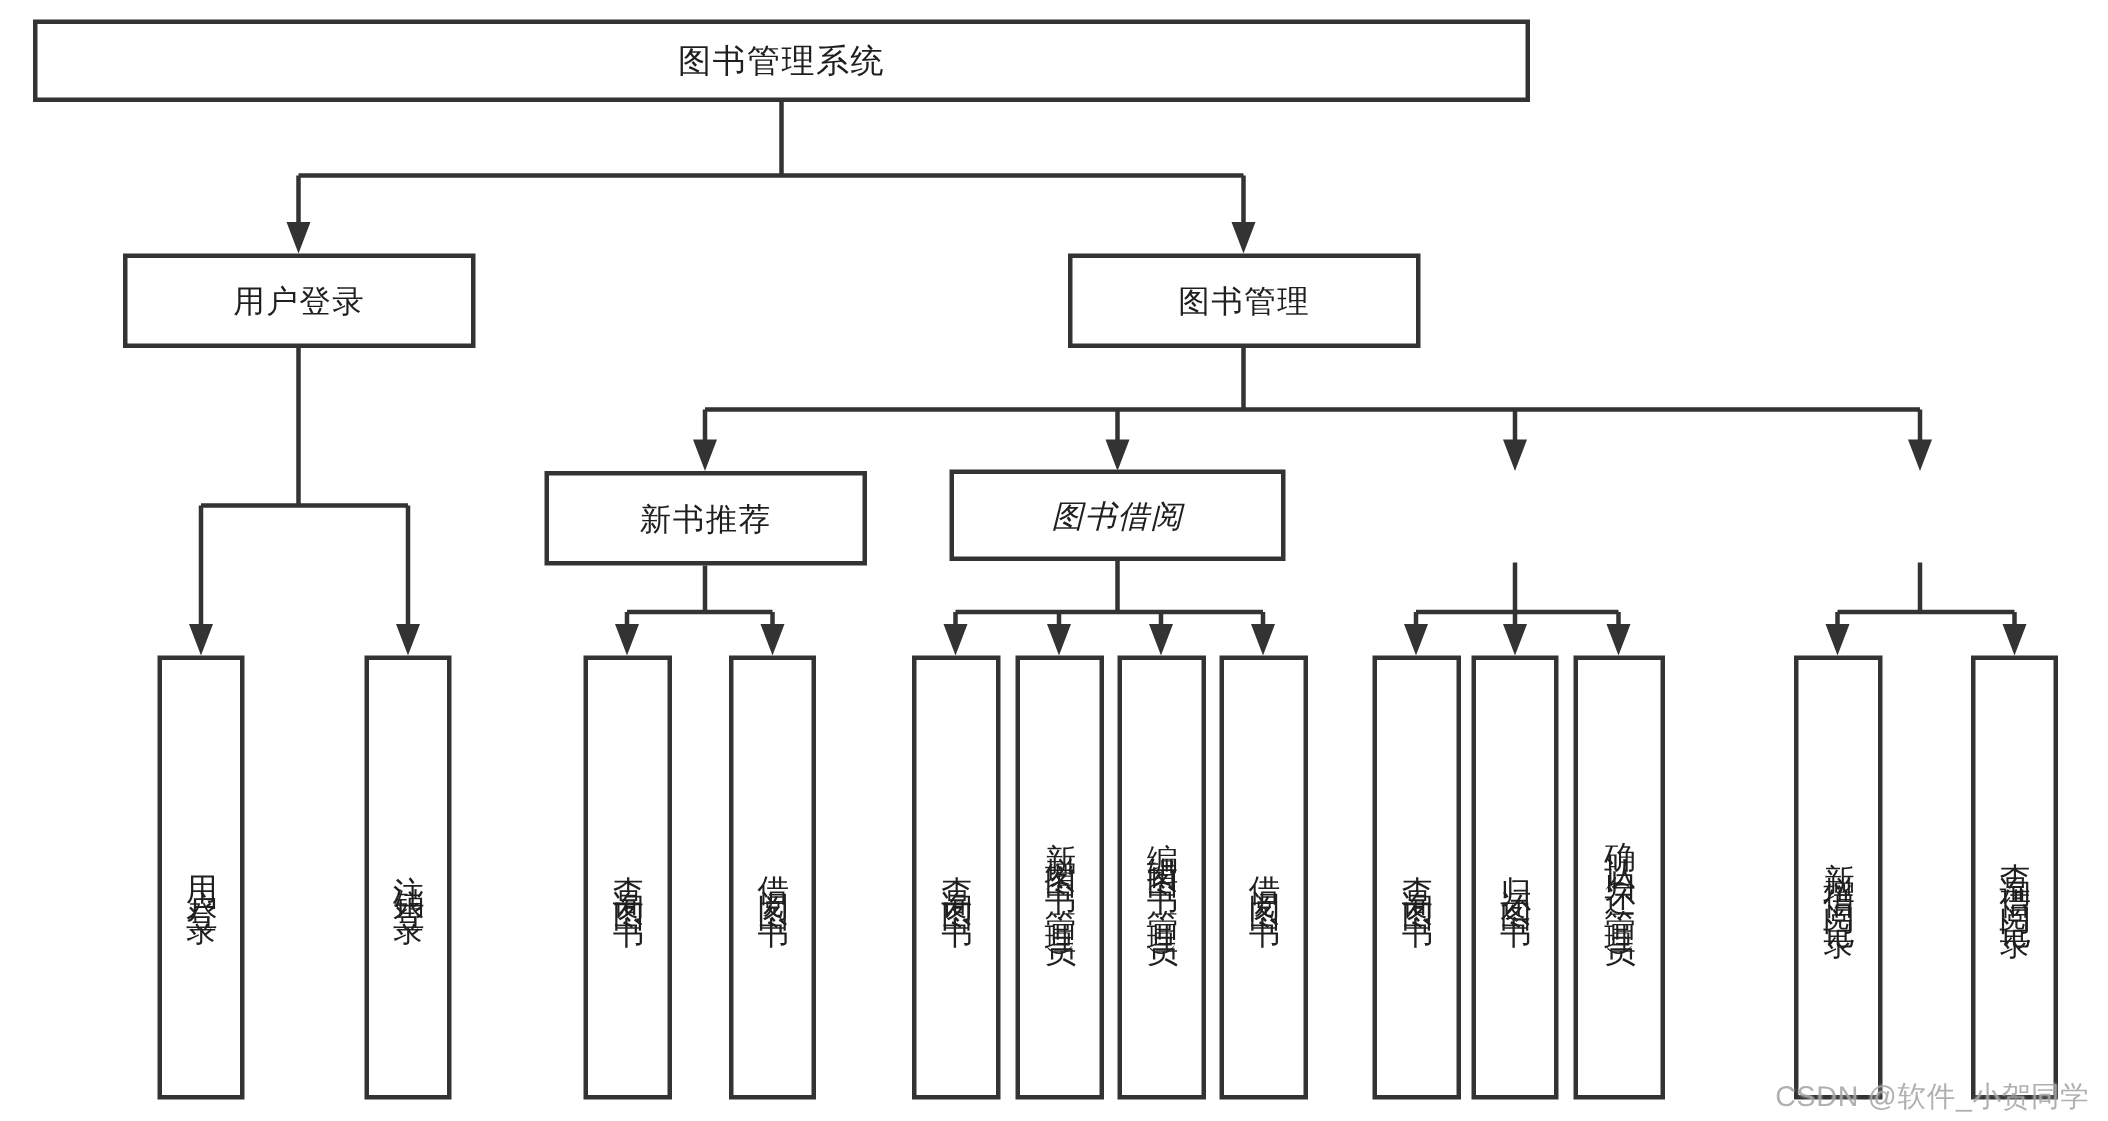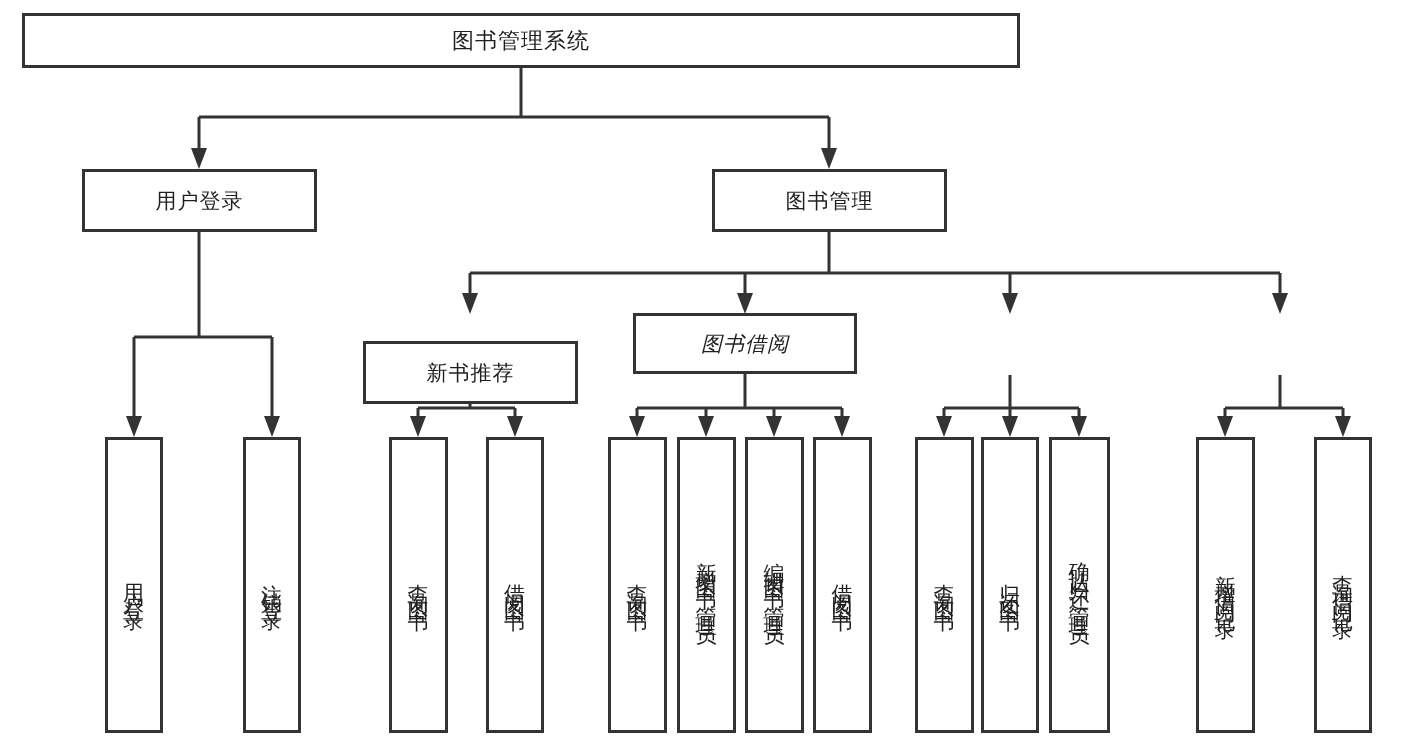--- a/index.html
+++ b/index.html
@@ -43,21 +43,21 @@
   .box.v .vlbl{
     writing-mode:vertical-rl;
     font-size:21px;
     letter-spacing:9px;
     line-height:1;
   }
   
   #n-root{left:22px; top:13px; width:998px; height:55px;}
   #n-userlogin{left:82px; top:169px; width:235px; height:63px;}
   #n-bookmgmt{left:712px; top:169px; width:235px; height:63px;}
-  #n-newbook{left:363px; top:314px; width:215px; height:63px;margin-top:27px;}
+  #n-newbook{left:363px; top:314px; width:215px; height:63px;}
   #n-bookborrow{left:633px; top:313px; width:224px; height:61px;font-style:italic;}
   #n-currentborrow{left:903px; top:314px; width:215px; height:61px;}
   #n-borrowrecord{left:1173px; top:314px; width:214px; height:61px;}
   .tall{top:437px; height:296px;}
   #l-ul1{left:105px; width:58px;}
   #l-ul2{left:243px; width:58px;}
   #l-nb1{left:389px; width:59px;}
   #l-nb2{left:486px; width:58px;}
   #l-bb1{left:608px; width:59px;}
   #l-bb2{left:677px; width:59px;}
@@ -163,14 +163,15 @@
     <span class="vlbl">确认归还（管理员）</span>
   </div>
 
   <div id="l-br1" class="box v tall">
     <span class="vlbl">新增借阅记录</span>
   </div>
   <div id="l-br2" class="box v tall">
     <span class="vlbl">查询借阅记录</span>
   </div>
 
+  <div class="watermark">CSDN @软件_小贺同学</div>
 
 </div>
 
 </body></html>

